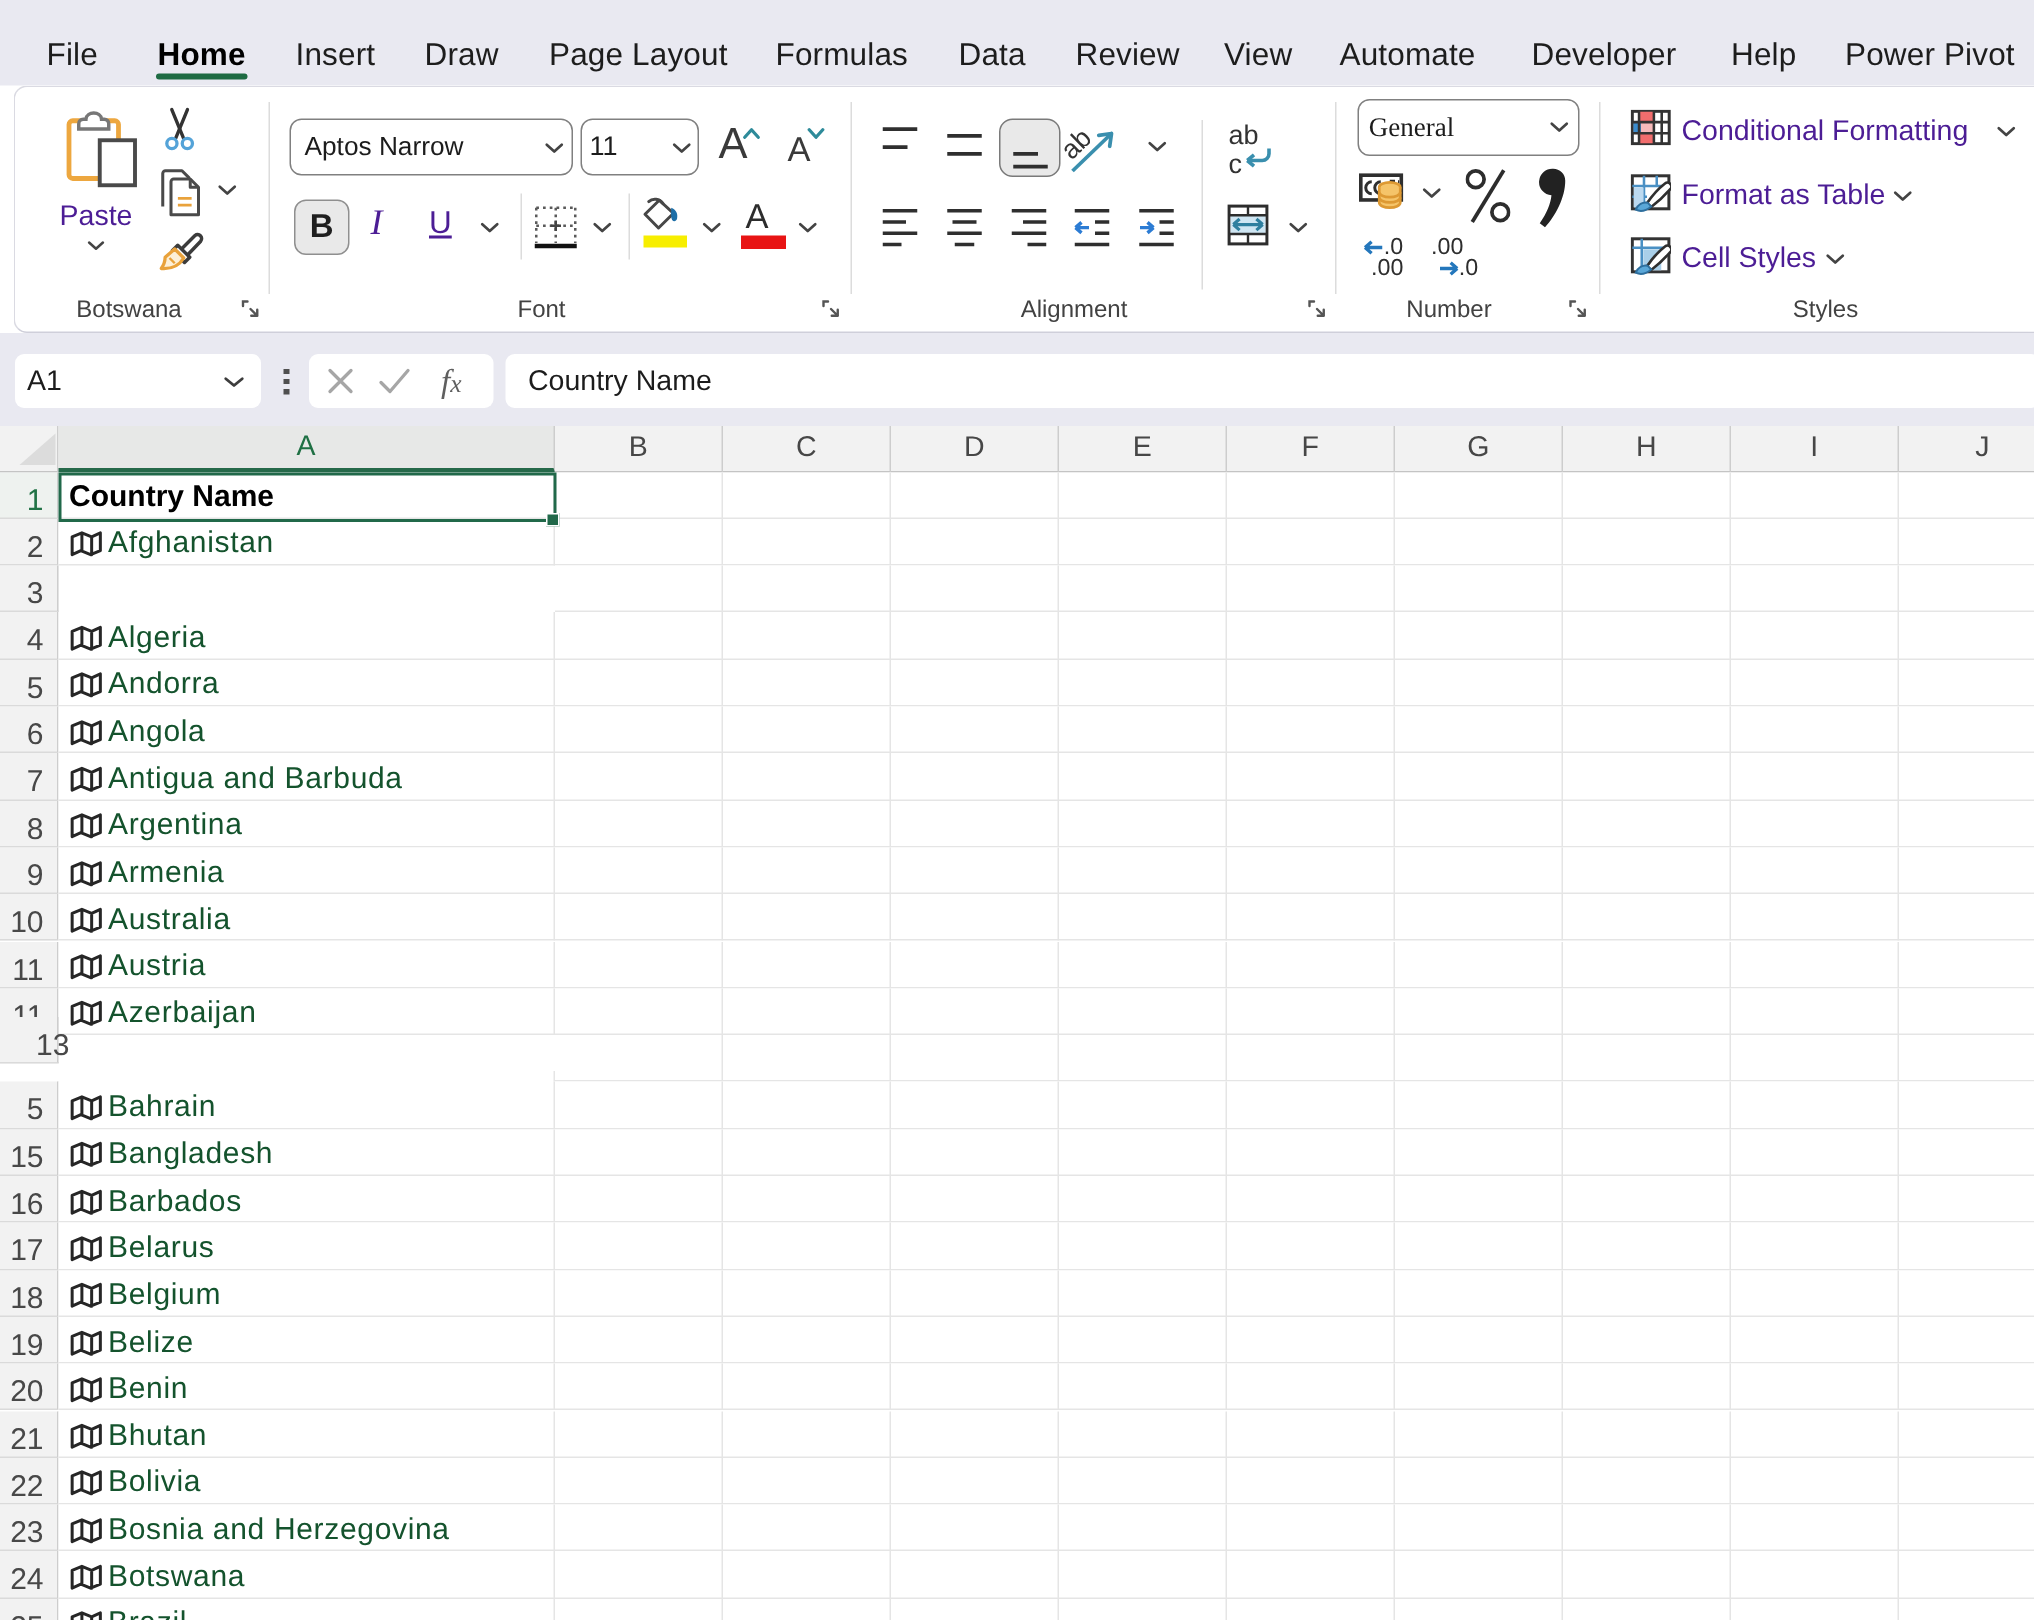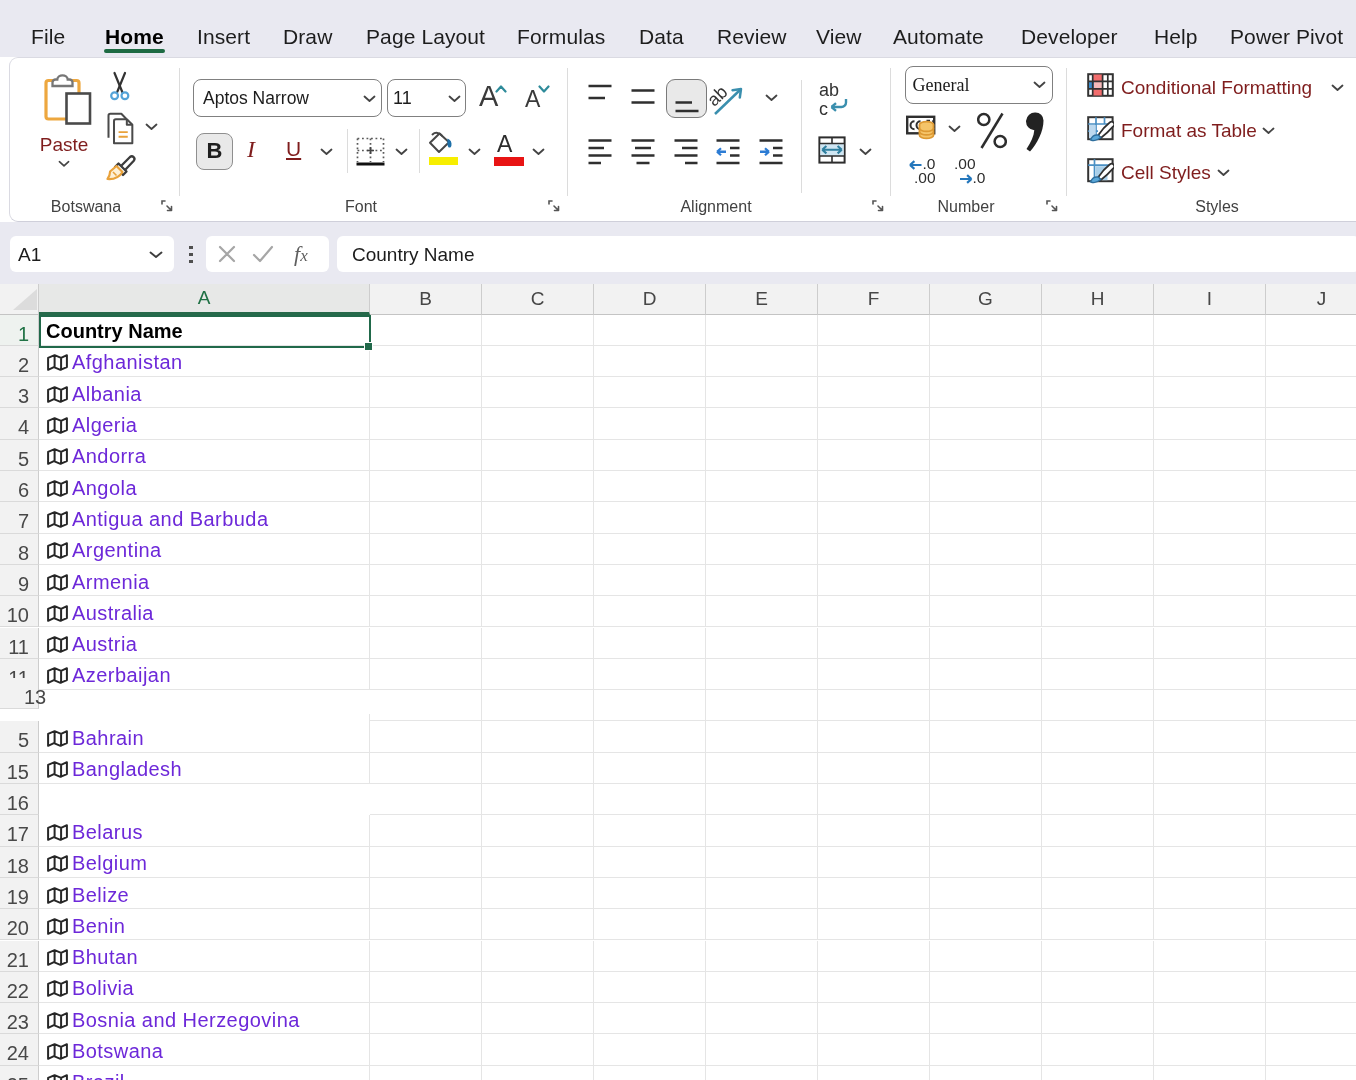--- a/index.html
+++ b/index.html
@@ -9,32 +9,32 @@
   .tab { position:absolute; top:25px; font-size:21px; letter-spacing:0.1px; color:#1d1d1d; white-space:nowrap; }
   #ribbon { position:absolute; left:9px; top:57px; width:1351px; height:165px;
     background:#fff; border:1px solid #dadae2; border-bottom:1px solid #cfcfda; border-radius:9px 0 0 9px; }
   .rb { position:absolute; }
   .gsep { position:absolute; width:1px; background:#dcdcdc; top:68px; height:128px; }
   .ssep { position:absolute; width:1px; background:#dcdcdc; }
   .glabel { position:absolute; top:198px; font-size:16px; color:#424242; white-space:nowrap; }
   .combo { position:absolute; background:#fff; border:1.3px solid #808080; border-radius:6px;
            font-size:18px; color:#1c1c1c; }
   .combo span { position:absolute; left:9px; top:50%; transform:translateY(-50%); white-space:nowrap; }
-  .btxt { position:absolute; font-size:19px; color:#7f1d1d; white-space:nowrap; }
+  .btxt { position:absolute; font-size:19px; color:#4c1d95; white-space:nowrap; }
   
   #fstrip { position:absolute; left:0; top:222px; width:1356px; height:61.5px; background:#e9e9f1; }
   .fbox { position:absolute; top:14px; height:36px; background:#fff; border-radius:6px; }
   
   #grid { position:absolute; left:0; top:283.5px; width:1356px; height:796.5px; background:#fff; }
   .ch { position:absolute; top:0; height:31px; background:#f2f2f2; border-right:1px solid #cdcdcd;
         border-bottom:1px solid #c4c4c4; font-size:19px; color:#474747; text-align:center; line-height:29px; }
   .rh { position:absolute; left:0; width:39px; background:#f2f2f2; border-right:1px solid #cdcdcd;
         border-bottom:1px solid #dadada; font-size:20px; color:#484848; text-align:right; padding-right:9px; }
   .cell { position:absolute; border-right:1px solid #e5e5e5; border-bottom:1px solid #e5e5e5; background:#fff; }
-  .cname { font-size:20px; letter-spacing:0.45px; color:#6d28d9; display:flex; align-items:center; padding-left:7px; padding-top:4px; }
+  .cname { font-size:20px; letter-spacing:0.45px; color:#14532d; display:flex; align-items:center; padding-left:7px; padding-top:4px; }
   .cname svg { margin-right:4px; flex:none; }
 </style>
 </head>
 <body>
 <div id="menubar">
   <span class="tab" style="left:31px;">File</span>
   <span class="tab" style="left:105px;font-weight:bold;color:#000;">Home</span>
   <span class="tab" style="left:197px;">Insert</span>
   <span class="tab" style="left:283px;">Draw</span>
   <span class="tab" style="left:366px;">Page Layout</span>
@@ -356,26 +356,20 @@
     <div class="cell" style="left:370px;top:62.3px;width:112px;height:31.3px;"></div>
     <div class="cell" style="left:482px;top:62.3px;width:112px;height:31.3px;"></div>
     <div class="cell" style="left:594px;top:62.3px;width:112px;height:31.3px;"></div>
     <div class="cell" style="left:706px;top:62.3px;width:112px;height:31.3px;"></div>
     <div class="cell" style="left:818px;top:62.3px;width:112px;height:31.3px;"></div>
     <div class="cell" style="left:930px;top:62.3px;width:112px;height:31.3px;"></div>
     <div class="cell" style="left:1042px;top:62.3px;width:112px;height:31.3px;"></div>
     <div class="cell" style="left:1154px;top:62.3px;width:112px;height:31.3px;"></div>
     <div class="cell" style="left:1266px;top:62.3px;width:112px;height:31.3px;"></div>
     <div class="rh" style="top:93.6px;height:31.3px;line-height:39.8px;">3</div>
-    <div class="cell cname" style="left:39px;top:93.6px;width:331px;height:31.3px;">
-      <svg width="22" height="19" viewBox="0 0 22 19">
-        <path d="M2.1 4.9 L8.6 2.2 L15.1 4.9 L20.9 2.2 L20.9 14.1 L14.4 16.8 L7.9 14.1 L2.1 16.8 Z M8.6 2.2 V14.1 M15.1 4.9 V16.8" fill="none" stroke="#262626" stroke-width="2" stroke-linejoin="round" stroke-linecap="round"></path>
-      </svg>
-      <span>Albania</span>
-    </div>
     <div class="cell" style="left:370px;top:93.6px;width:112px;height:31.3px;"></div>
     <div class="cell" style="left:482px;top:93.6px;width:112px;height:31.3px;"></div>
     <div class="cell" style="left:594px;top:93.6px;width:112px;height:31.3px;"></div>
     <div class="cell" style="left:706px;top:93.6px;width:112px;height:31.3px;"></div>
     <div class="cell" style="left:818px;top:93.6px;width:112px;height:31.3px;"></div>
     <div class="cell" style="left:930px;top:93.6px;width:112px;height:31.3px;"></div>
     <div class="cell" style="left:1042px;top:93.6px;width:112px;height:31.3px;"></div>
     <div class="cell" style="left:1154px;top:93.6px;width:112px;height:31.3px;"></div>
     <div class="cell" style="left:1266px;top:93.6px;width:112px;height:31.3px;"></div>
     <div class="rh" style="top:124.9px;height:31.3px;line-height:39.8px;">4</div>
@@ -564,20 +558,26 @@
     <div class="cell" style="left:370px;top:469.2px;width:112px;height:31.3px;"></div>
     <div class="cell" style="left:482px;top:469.2px;width:112px;height:31.3px;"></div>
     <div class="cell" style="left:594px;top:469.2px;width:112px;height:31.3px;"></div>
     <div class="cell" style="left:706px;top:469.2px;width:112px;height:31.3px;"></div>
     <div class="cell" style="left:818px;top:469.2px;width:112px;height:31.3px;"></div>
     <div class="cell" style="left:930px;top:469.2px;width:112px;height:31.3px;"></div>
     <div class="cell" style="left:1042px;top:469.2px;width:112px;height:31.3px;"></div>
     <div class="cell" style="left:1154px;top:469.2px;width:112px;height:31.3px;"></div>
     <div class="cell" style="left:1266px;top:469.2px;width:112px;height:31.3px;"></div>
     <div class="rh" style="top:500.5px;height:31.3px;line-height:39.8px;">16</div>
+    <div class="cell cname" style="left:39px;top:500.5px;width:331px;height:31.3px;">
+      <svg width="22" height="19" viewBox="0 0 22 19">
+        <path d="M2.1 4.9 L8.6 2.2 L15.1 4.9 L20.9 2.2 L20.9 14.1 L14.4 16.8 L7.9 14.1 L2.1 16.8 Z M8.6 2.2 V14.1 M15.1 4.9 V16.8" fill="none" stroke="#262626" stroke-width="2" stroke-linejoin="round" stroke-linecap="round"></path>
+      </svg>
+      <span>Barbados</span>
+    </div>
     <div class="cell" style="left:370px;top:500.5px;width:112px;height:31.3px;"></div>
     <div class="cell" style="left:482px;top:500.5px;width:112px;height:31.3px;"></div>
     <div class="cell" style="left:594px;top:500.5px;width:112px;height:31.3px;"></div>
     <div class="cell" style="left:706px;top:500.5px;width:112px;height:31.3px;"></div>
     <div class="cell" style="left:818px;top:500.5px;width:112px;height:31.3px;"></div>
     <div class="cell" style="left:930px;top:500.5px;width:112px;height:31.3px;"></div>
     <div class="cell" style="left:1042px;top:500.5px;width:112px;height:31.3px;"></div>
     <div class="cell" style="left:1154px;top:500.5px;width:112px;height:31.3px;"></div>
     <div class="cell" style="left:1266px;top:500.5px;width:112px;height:31.3px;"></div>
     <div class="rh" style="top:531.8px;height:31.3px;line-height:39.8px;">17</div>

